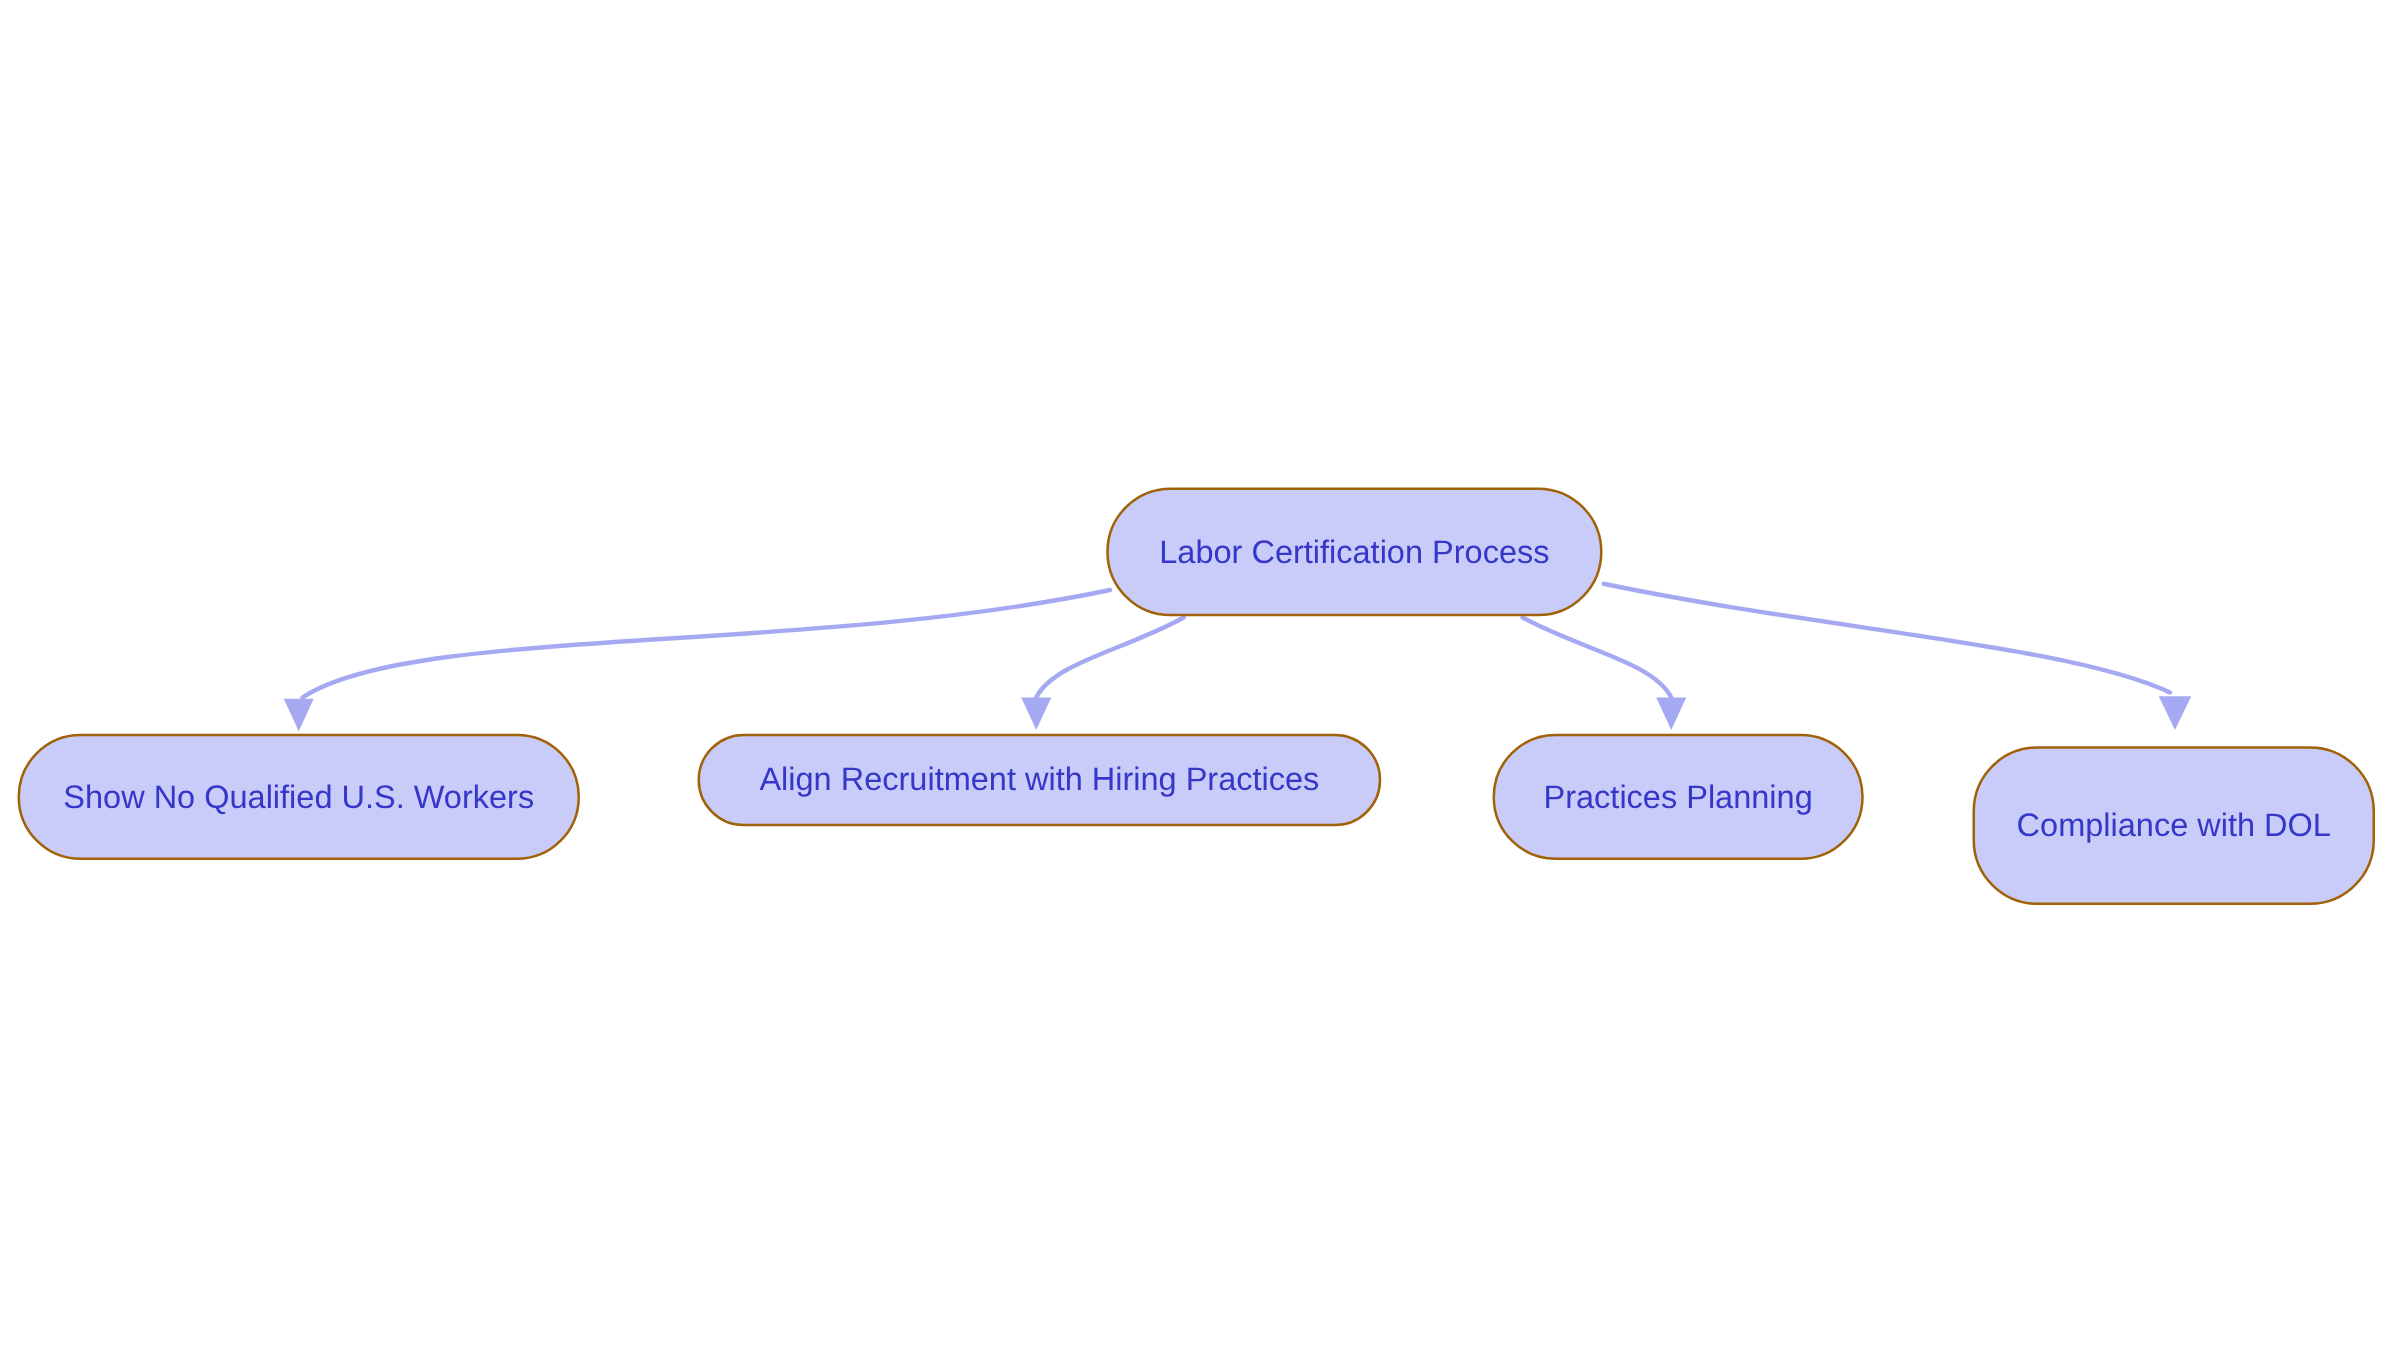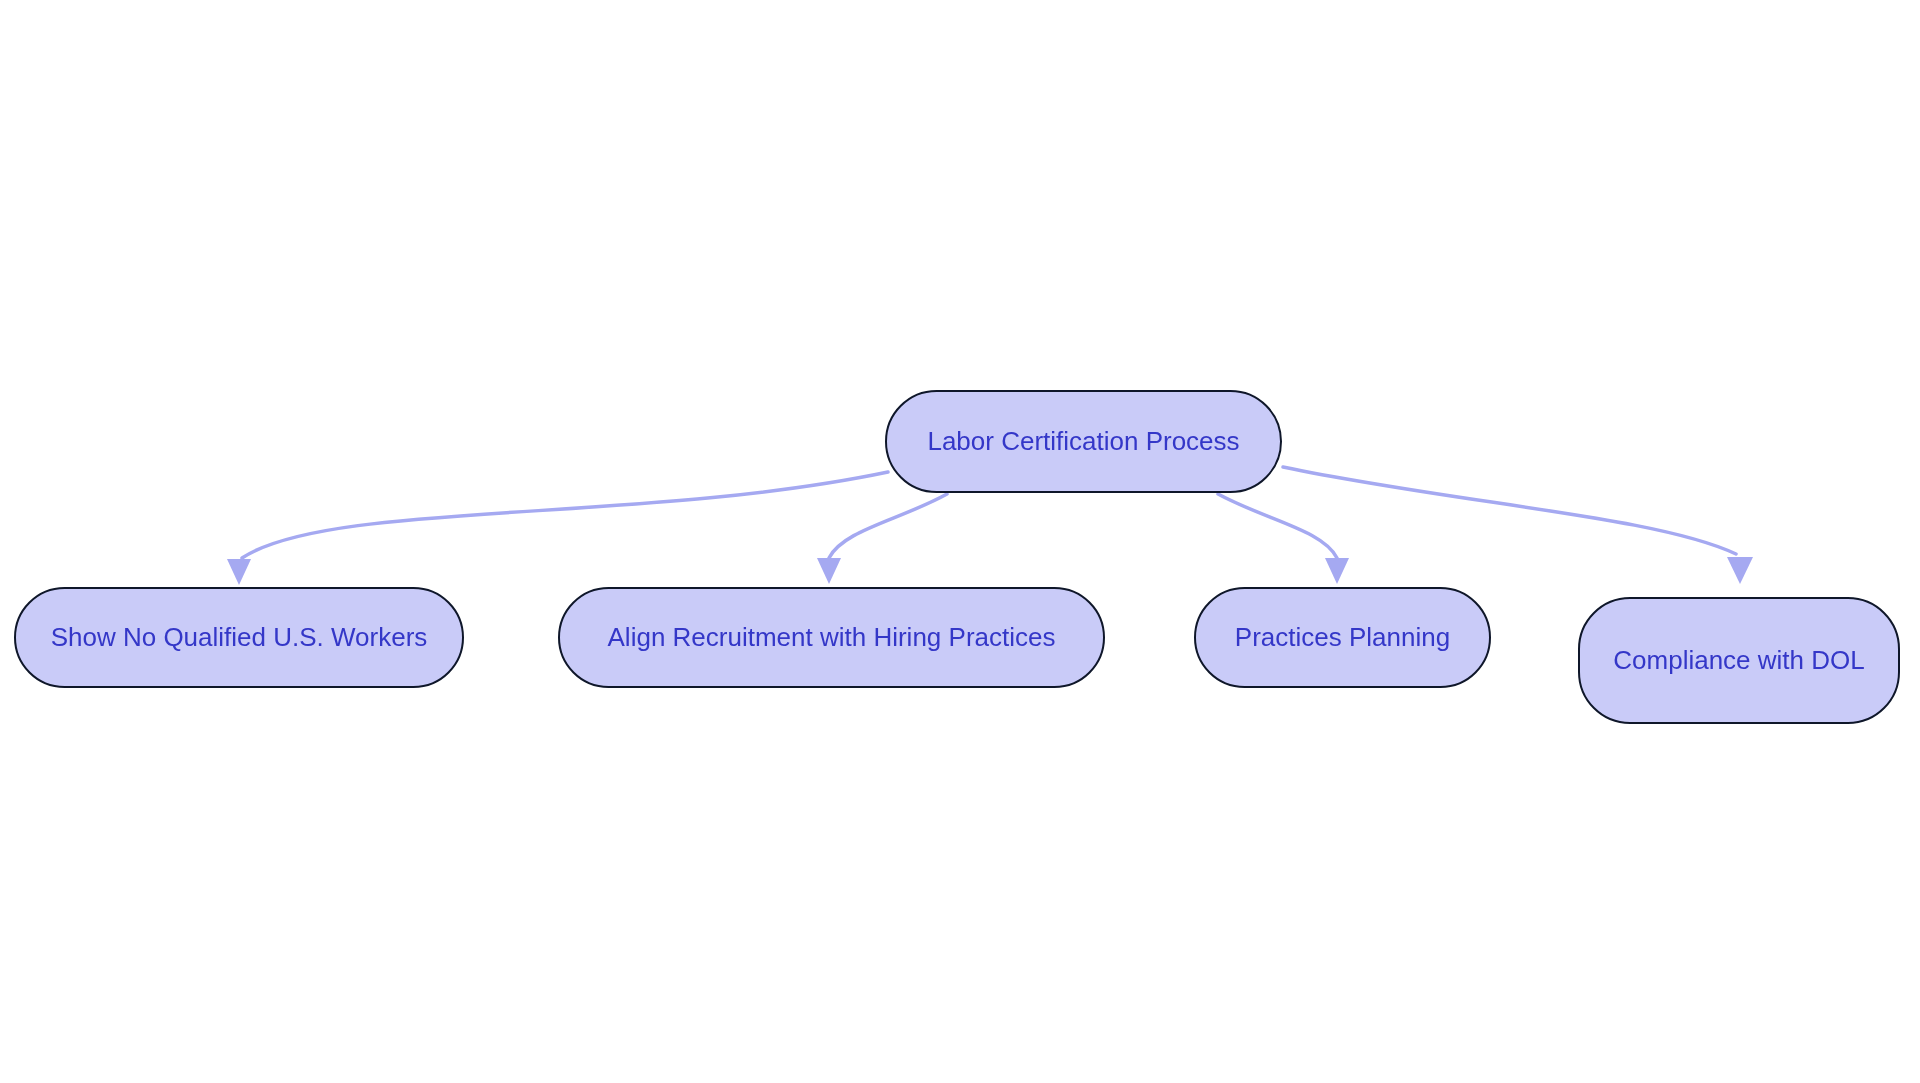--- a/index.html
+++ b/index.html
@@ -23,31 +23,31 @@
     height: 1083px;
     pointer-events: none;
   }
   .node {
     position: absolute;
     display: flex;
     align-items: center;
     justify-content: center;
     box-sizing: border-box;
     background: #c9cbf8;
-    border: 2px solid #0f172a;
+    border: 2px solid #a16207;
     border-radius: 52px;
     color: #3437c8;
     font-size: 26px;
     line-height: 1.2;
     text-align: center;
     white-space: nowrap;
   }
   .node-root  { left: 885px;  top: 390px; width: 397px; height: 103px; }
   .node-c1    { left: 14px;   top: 587px; width: 450px; height: 101px; text-align: center; }
-  .node-c2    { left: 558px;  top: 587px; width: 547px; height: 101px; }
+  .node-c2    { left: 558px;  top: 587px; width: 547px; height: 74px; }
   .node-c3    { left: 1194px; top: 587px; width: 297px; height: 101px; }
   .node-c4    { left: 1578px; top: 597px; width: 322px; height: 127px; }
   .edge {
     fill: none;
     stroke: #a5a9f1;
     stroke-width: 3.5;
     stroke-linecap: round;
   }
   .arrowhead {
     fill: #a5a9f1;

